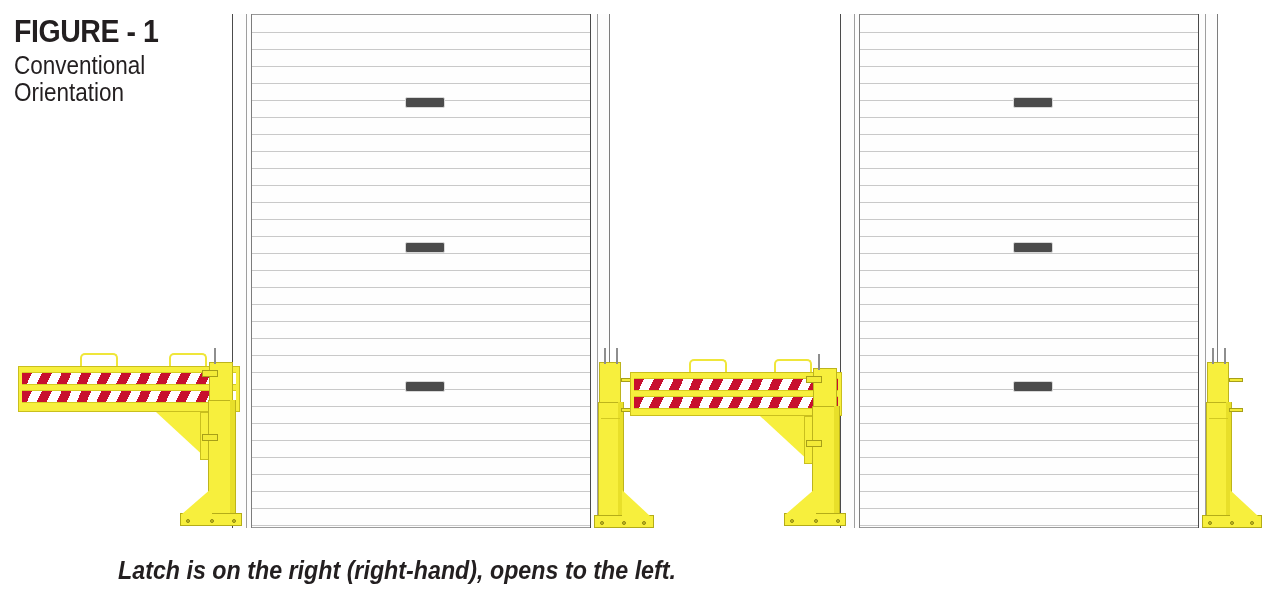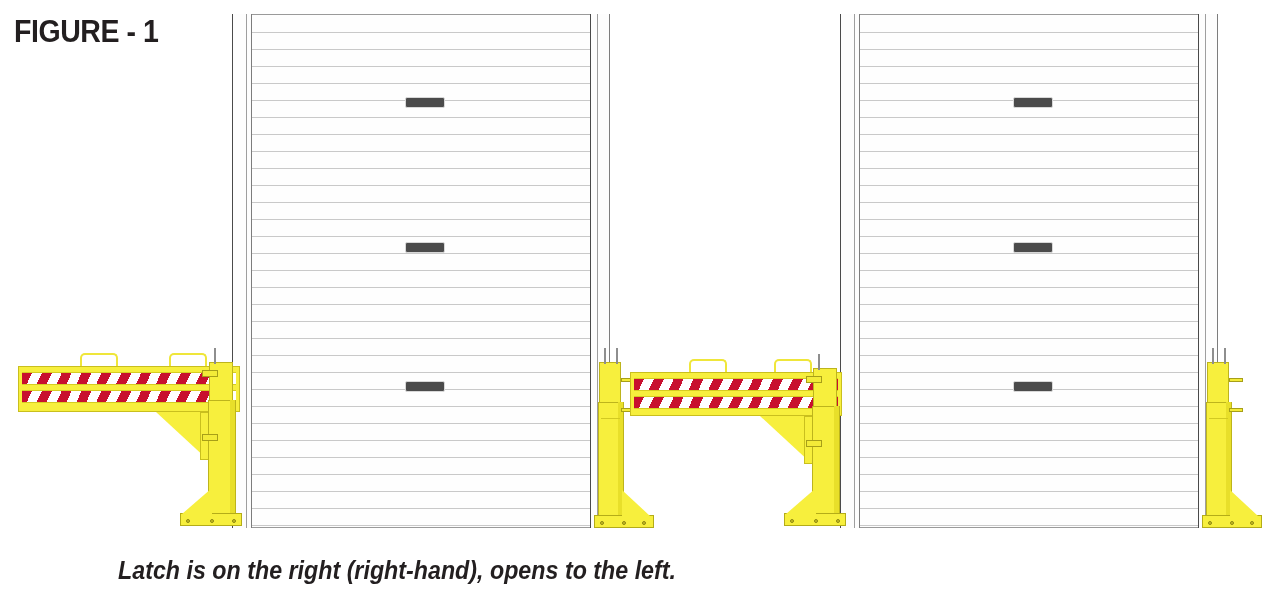--- a/index.html
+++ b/index.html
@@ -89,20 +89,24 @@
   .rod{position:absolute;width:1.5px;background:#8e8e8e;}
   .seam{position:absolute;background:#d2c922;}
 </style>
 </head>
 <body>
 
 <div id="stage">
 
   <div id="title-block">
     <div id="figure-title">FIGURE - 1</div>
+    <div id="subtitle-wrap">
+      <div class="subtitle-line">Conventional</div>
+      <div class="subtitle-line">Orientation</div>
+    </div>
   </div>
 
   <div id="drawing-layer">
       <div class="door" style="left: 232px; top: 14px; width: 378px; height: 514px;">
         <div class="door-curtain">
           <div class="slats">
             <div class="slat" style="top: 17px;"></div>
             <div class="slat" style="top: 34px;"></div>
             <div class="slat" style="top: 51px;"></div>
             <div class="slat" style="top: 68px;"></div>

